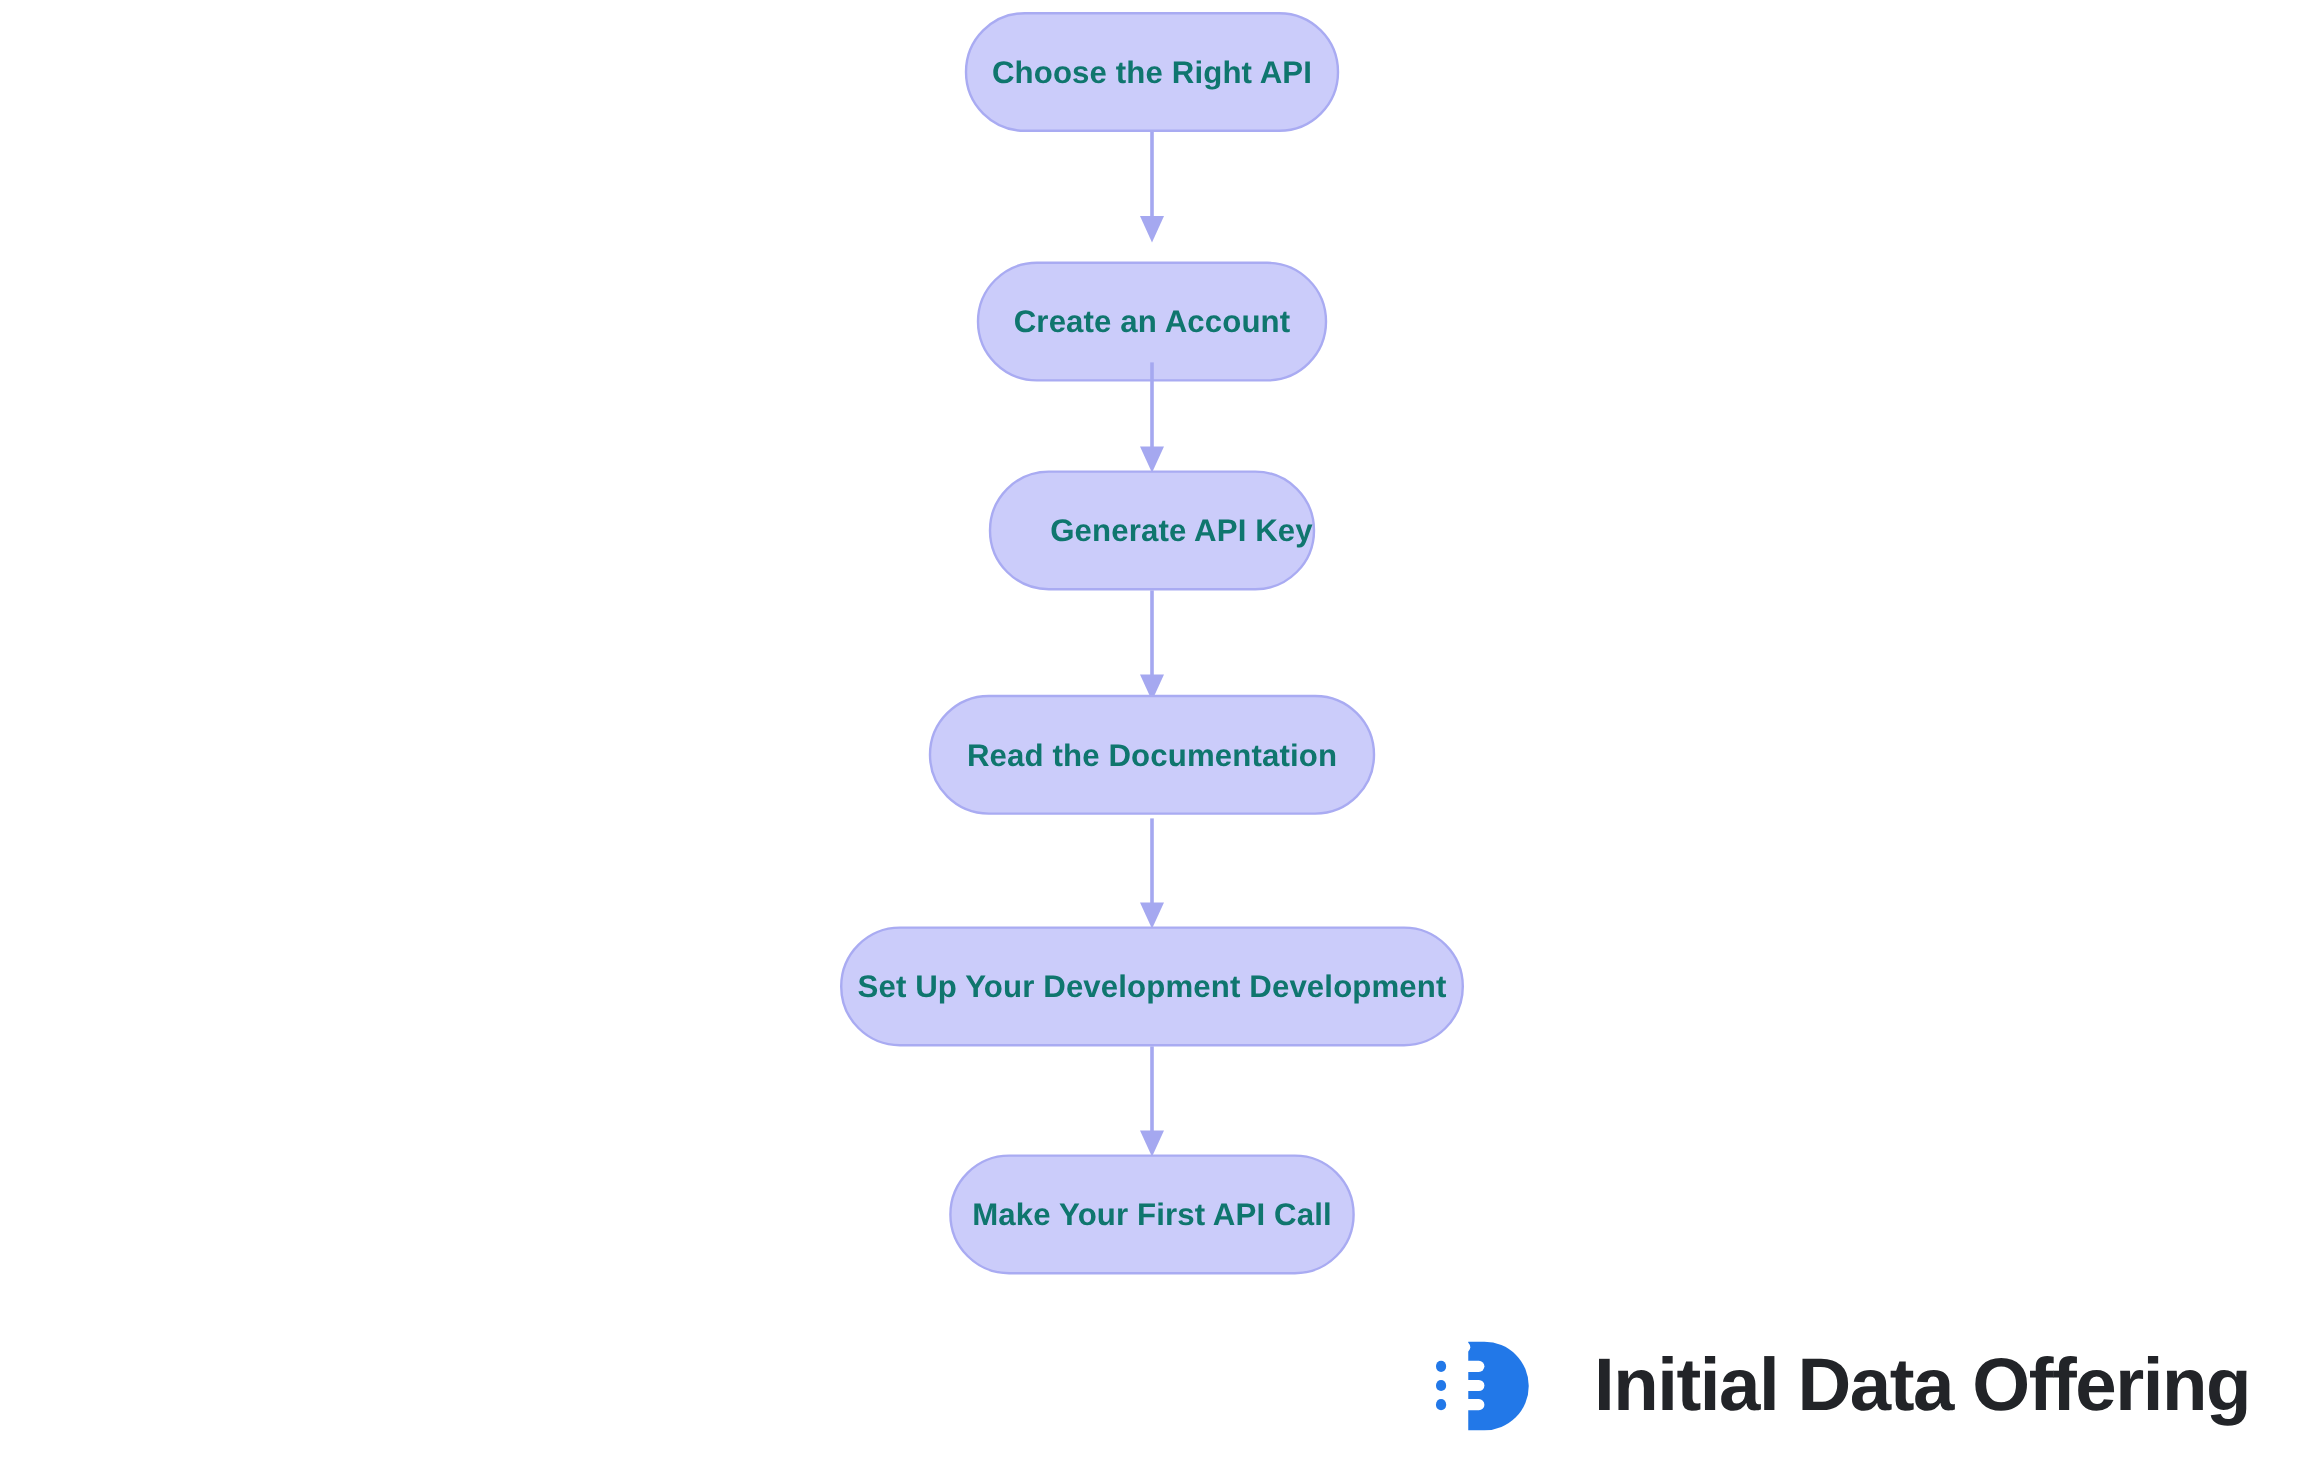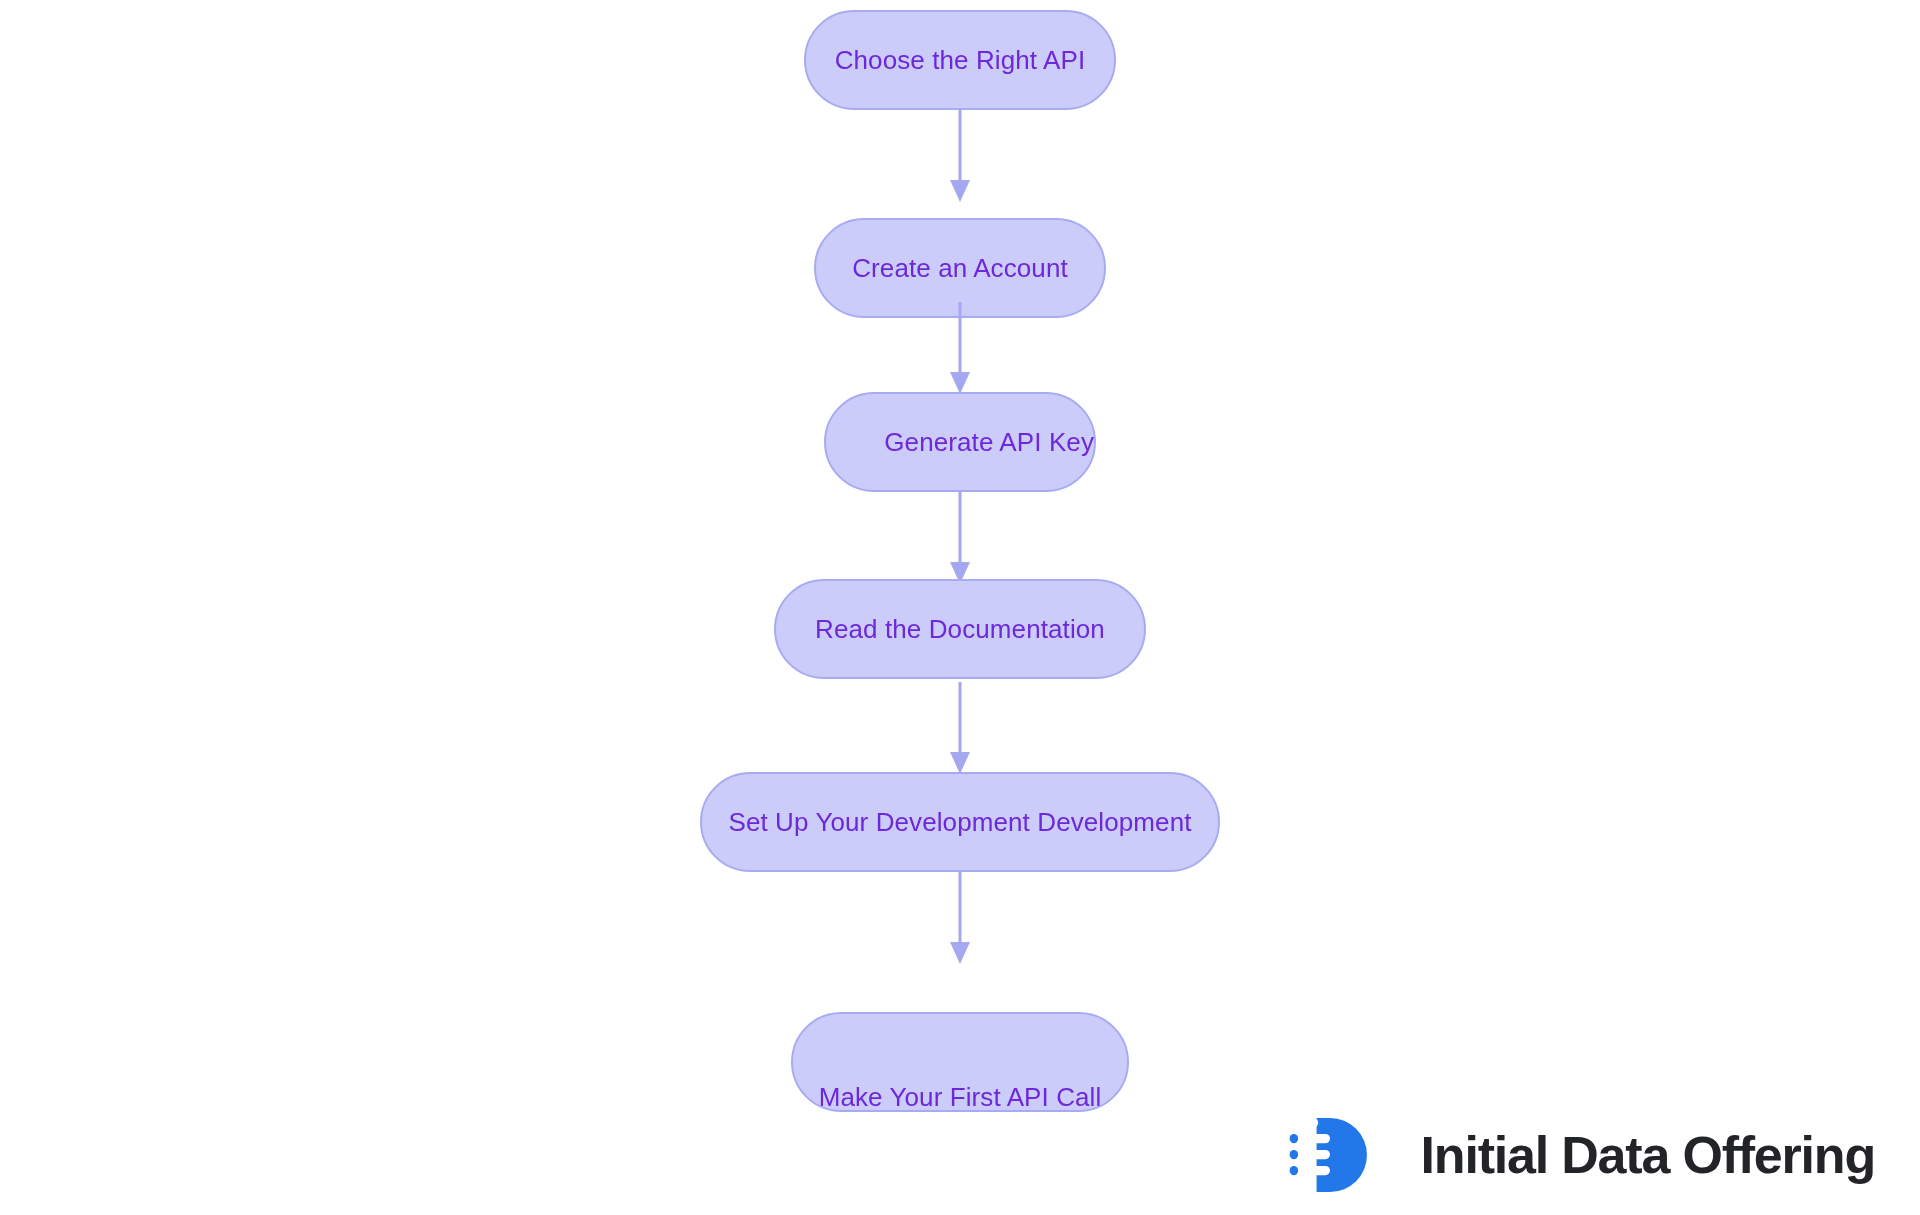--- a/index.html
+++ b/index.html
@@ -38,35 +38,35 @@
     border: 2px solid #a9abf2;
     border-radius: 52px;
     display: flex;
     align-items: center;
     justify-content: center;
     left: 50%;
     transform: translateX(-50%);
   }
 
   .node-label {
-    color: #6d28d9;
+    color: #0f766e;
     font-family: "Liberation Sans", sans-serif;
     font-size: 26px;
-    font-weight: 400;
+    font-weight: 700;
     letter-spacing: 0.1px;
     white-space: nowrap;
     line-height: 1;
   }
 
   .n1 { top: 10px;  width: 312px; }
   .n2 { top: 218px; width: 292px; }
   .n3 { top: 392px; width: 272px; justify-content: flex-end; }
   .n4 { top: 579px; width: 372px; }
   .n5 { top: 772px; width: 520px; }
-  .n6 { top: 1012px; width: 338px; align-items: flex-end; }
+  .n6 { top: 962px; width: 338px; }
 
   
   .connector {
     position: absolute;
     left: 50%;
     transform: translateX(-50%);
     width: 24px;
     height: 92px;
   }
   .conn-line {
@@ -105,21 +105,21 @@
     align-items: center;
     gap: 18px;
   }
   .logo-mark {
     width: 84px;
     height: 84px;
     display: block;
   }
   .logo-word {
     font-family: "Liberation Sans", sans-serif;
-    font-size: 52px;
+    font-size: 62px;
     font-weight: bold;
     color: #222428;
     letter-spacing: -1.2px;
     line-height: 1;
     white-space: nowrap;
     margin-left: 31px;
   }
 </style>
 </head>
 <body>

